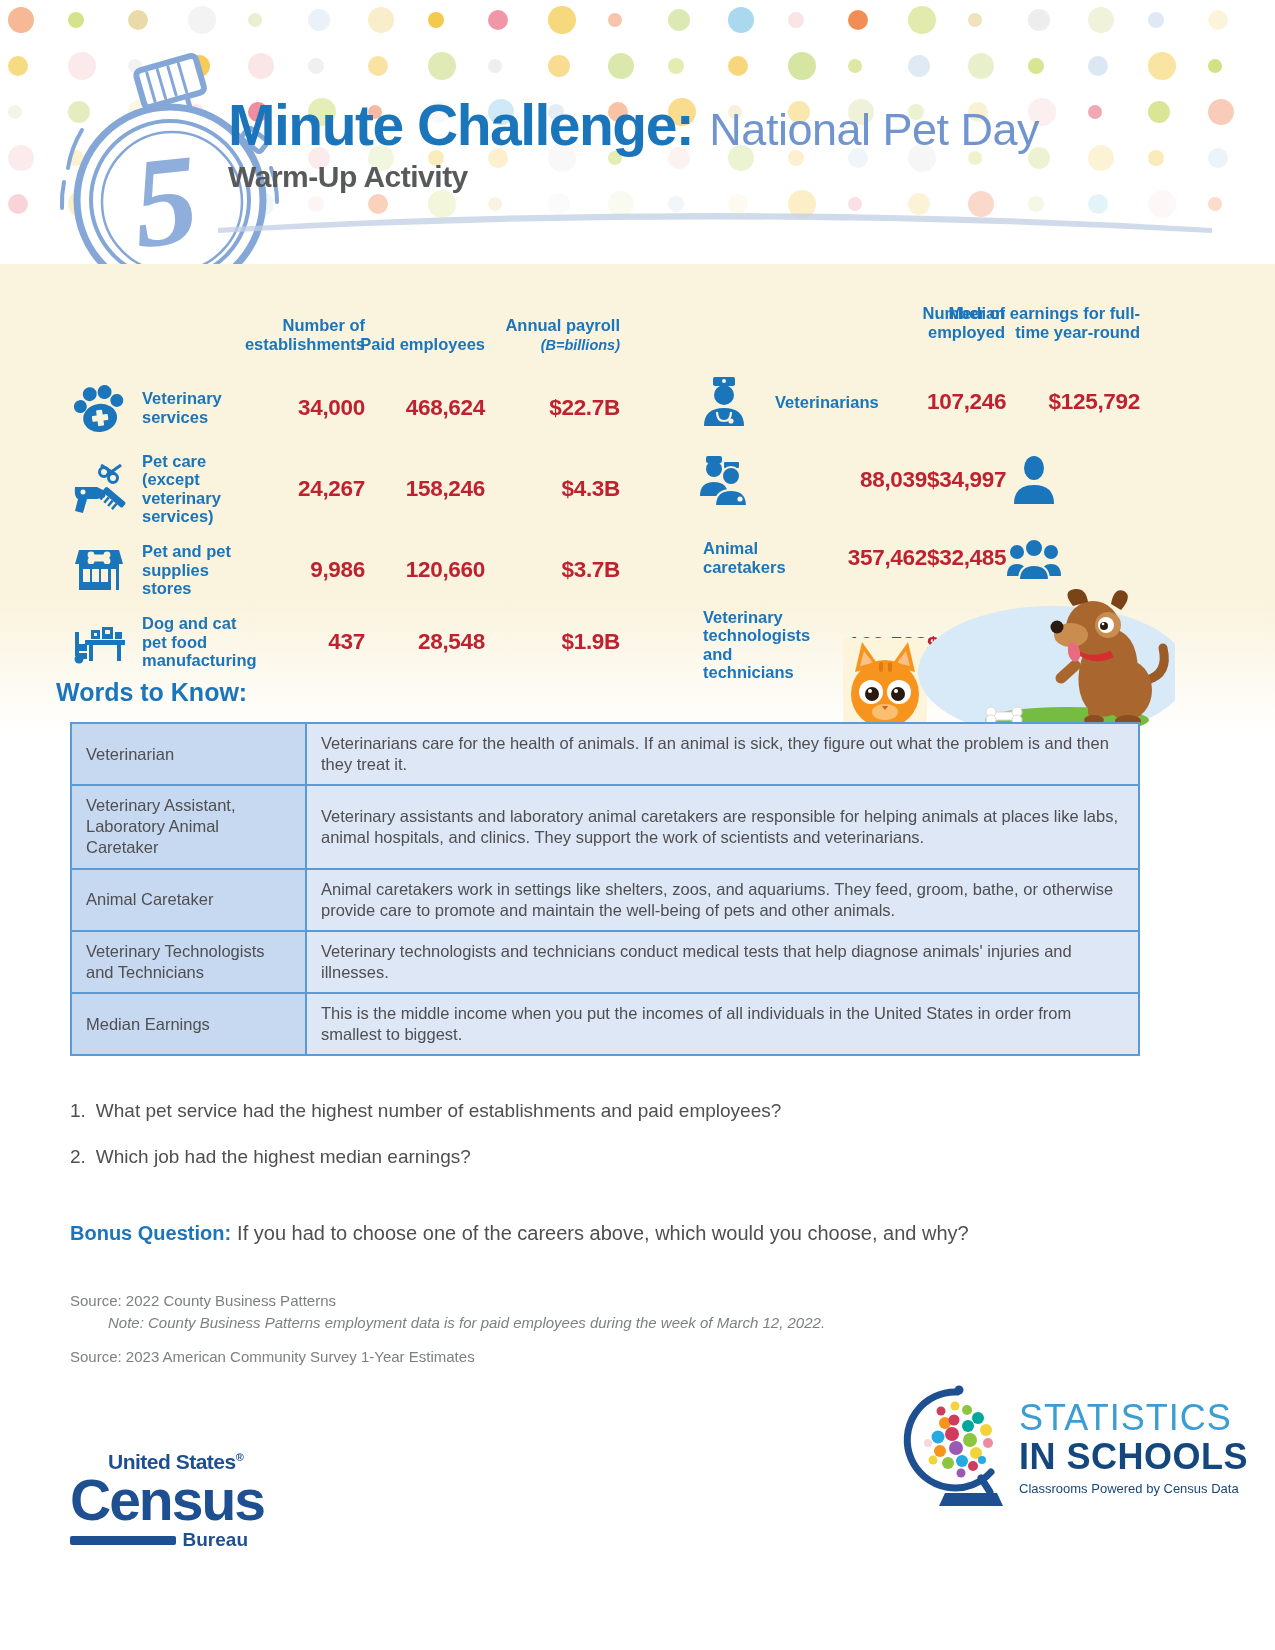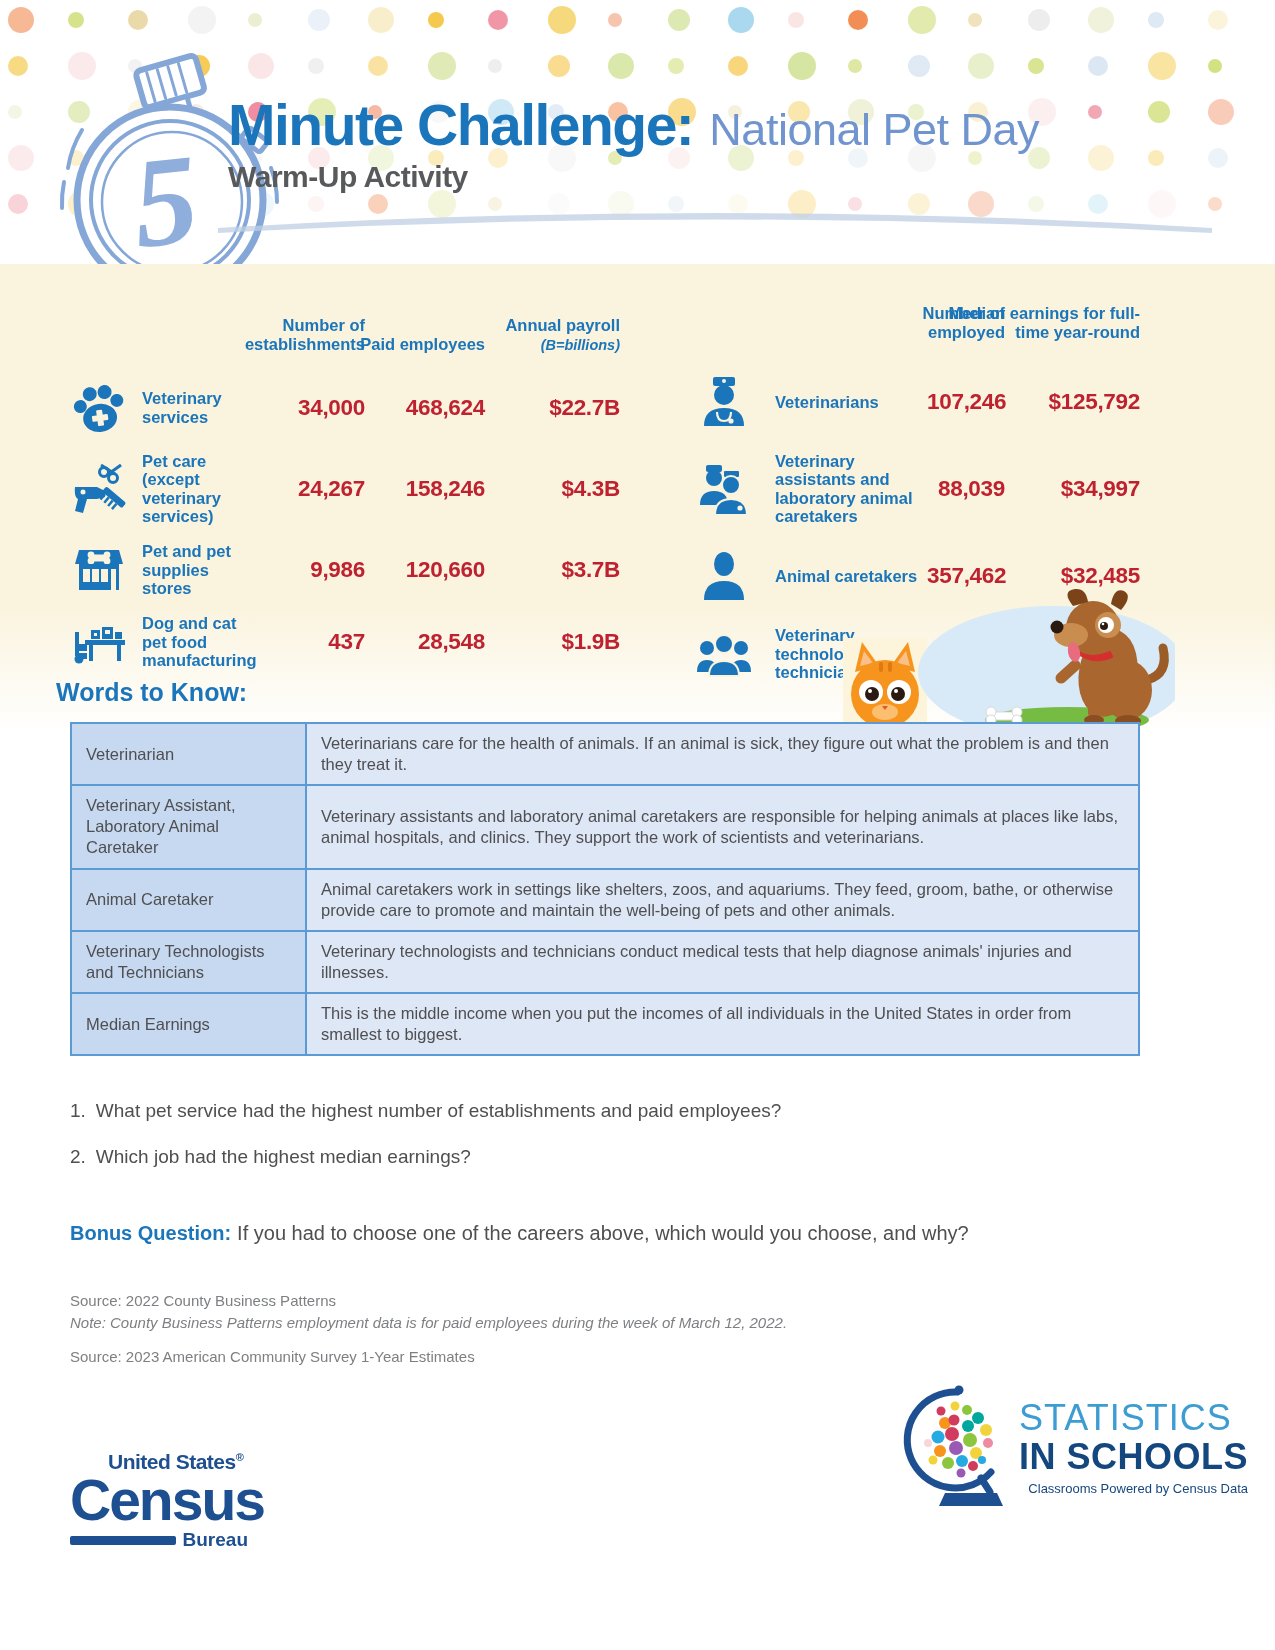--- a/index.html
+++ b/index.html
@@ -46,36 +46,36 @@
   .explore{position:absolute;left:70px;top:1030px;width:1085px;font-size:21.5px;font-weight:bold;
            color:var(--blue,#1B75BB);line-height:1.3;letter-spacing:-0.3px;}
   .question{position:absolute;left:70px;font-size:19px;color:#4F4F51;display:flex;gap:10px;}
   .q1{top:1100px;}
   .q2{top:1146px;}
   .bonus{position:absolute;left:70px;top:1222px;font-size:20px;color:#4F4F51;}
   .bonus-label{color:var(--blue,#1B75BB);font-weight:bold;margin-right:6px;}
 
   
   .sources{position:absolute;left:70px;top:1290px;font-size:15px;color:#7D7F82;line-height:1.45;}
-  .sources .note{font-style:italic;margin-bottom:12px;}
+  .sources .note{font-style:italic;margin-bottom:12px;margin-left:38px;}
 
   
   .census-logo{position:absolute;left:70px;top:1450px;width:178px;color:var(--navy,#1D4F91);}
   .cl-top{font-size:21px;font-weight:bold;padding-left:38px;letter-spacing:-0.5px;}
   .cl-reg{font-size:11px;vertical-align:super;}
   .cl-main{font-size:57px;font-weight:bold;line-height:0.92;letter-spacing:-2px;}
   .cl-bar-row{display:flex;align-items:center;gap:7px;margin-top:3px;}
   .cl-bar{flex:1;height:9px;background:var(--navy,#1D4F91);border-radius:2px;}
   .cl-bureau{font-size:19px;font-weight:bold;}
   .site-link{position:absolute;left:0;right:0;top:1546px;text-align:center;font-size:23px;font-weight:bold;
              color:var(--link-blue,#1C75BC);letter-spacing:0.3px;text-decoration:none;}
   .sis-logo{position:absolute;left:893px;top:1380px;display:flex;align-items:center;gap:8px;}
   .sis-statistics{font-size:36px;color:var(--sis-light,#3D9CD2);letter-spacing:1px;line-height:1.08;}
   .sis-inschools{font-size:36px;color:var(--sis-navy,#15477F);font-weight:bold;letter-spacing:0.5px;line-height:1.08;}
-  .sis-tagline{font-size:13px;color:var(--sis-navy,#15477F);margin-top:5px;text-align:right;}
+  .sis-tagline{font-size:13px;color:var(--sis-navy,#15477F);margin-top:5px;}
 </style>
 </head>
 <body>
 
 <div class="page">
 
   <div style="position:absolute;left:0;top:0;width:1275px;height:230px;">
       <div class="dot" style="left: 8px; top: 7px; width: 26px; height: 26px; background: rgb(240, 126, 62); opacity: 0.55;"></div>
       <div class="dot" style="left: 68px; top: 12px; width: 16px; height: 16px; background: rgb(203, 219, 106); opacity: 0.77;"></div>
       <div class="dot" style="left: 128px; top: 10px; width: 20px; height: 20px; background: rgb(234, 217, 168); opacity: 0.99;"></div>
@@ -358,21 +358,20 @@
             <path d="M4,44 q0,-14 14,-14 q14,0 14,14 z"></path>
           </g>
           <g fill="#1B75BB" stroke="#FAF3DD" stroke-width="2">
             <rect x="27" y="9" width="17" height="8" rx="2"></rect>
             <circle cx="35" cy="24" r="9"></circle>
             <path d="M19,54 q0,-16 16,-16 q16,0 16,16 z"></path>
           </g>
           <circle cx="44" cy="47" r="2.6" fill="#FAF3DD"></circle>
         </svg>
       </div>
-      <div class="row-label">Veterinary assistants and laboratory animal caretakers</div>
       <div class="num">88,039</div>
       <div class="num">$34,997</div>
 
       <div class="icon-cell">
         <svg width="58" height="56" viewBox="0 0 56 56">
           <g fill="#1B75BB">
             <ellipse cx="28" cy="16" rx="10" ry="12"></ellipse>
             <path d="M8,52 q0,-19 20,-19 q20,0 20,19 z"></path>
           </g>
         </svg>

